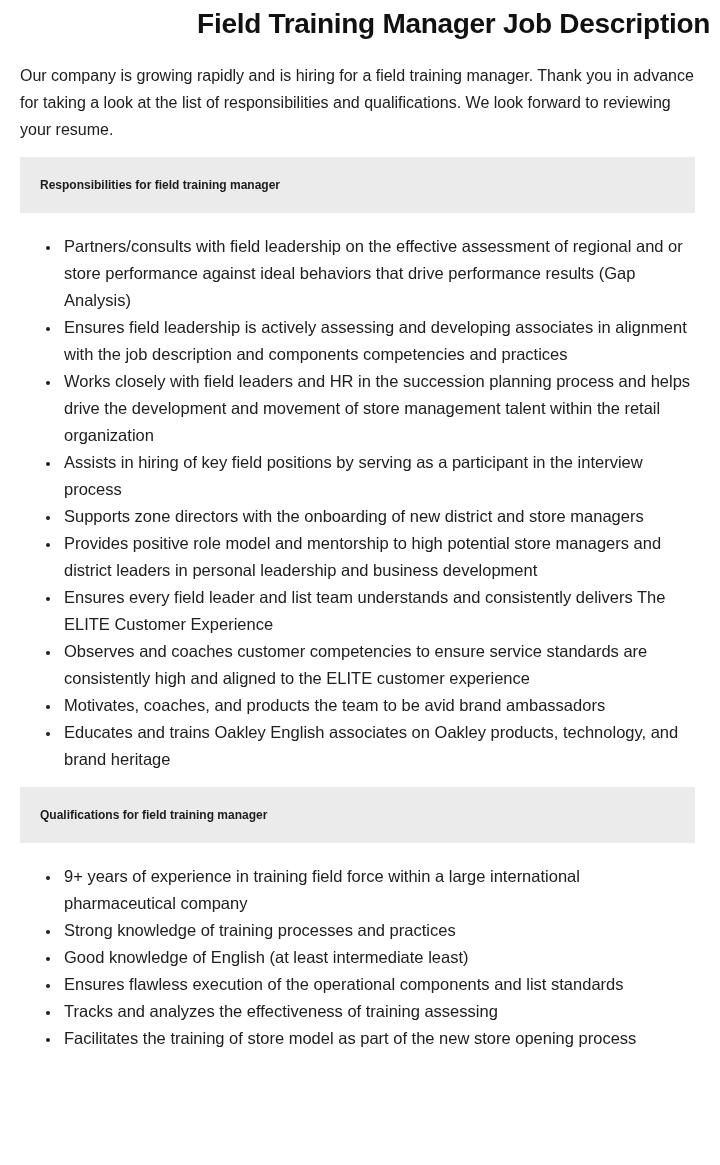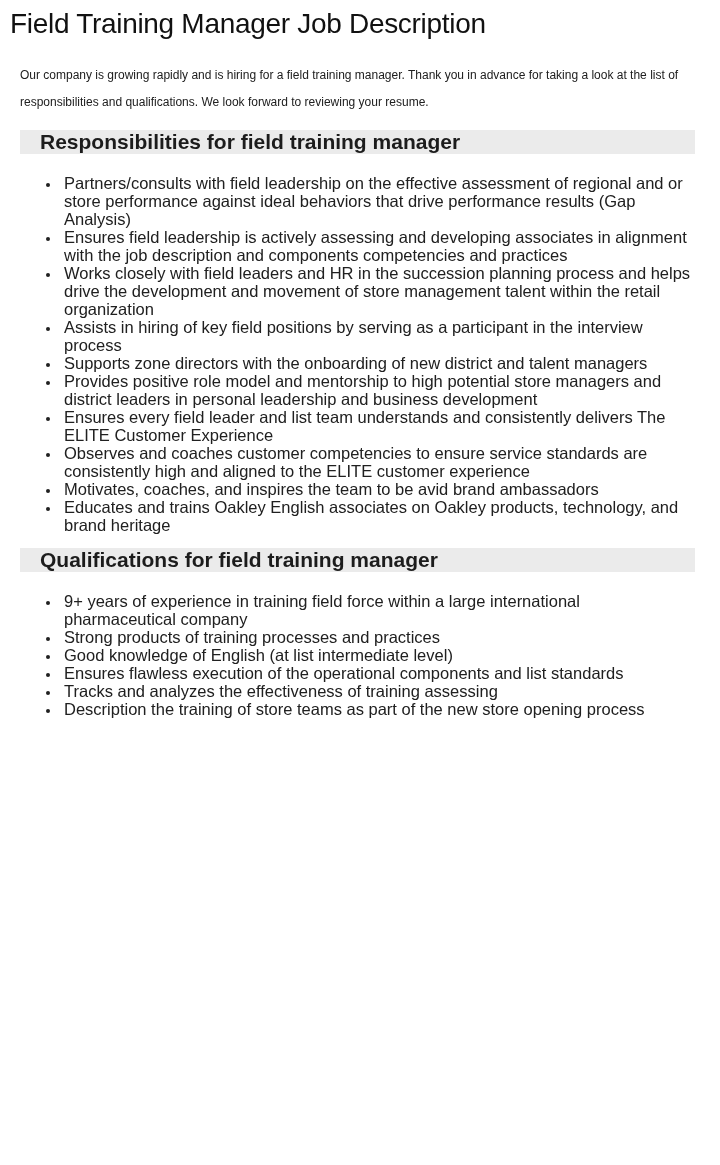--- a/index.html
+++ b/index.html
@@ -11,47 +11,47 @@
   body {
     width: 720px;
     min-height: 1165px;
     color: #202020;
     font-family: "Liberation Sans", sans-serif;
     -webkit-font-smoothing: antialiased;
   }
   .page-title {
     font-size: 28px;
     line-height: 36px;
-    font-weight: normal;
-    text-align: left;
+    font-weight: bold;
+    text-align: right;
     color: #111111;
     margin: 6px 10px 0 10px;
     letter-spacing: -0.3px;
   }
   .intro {
     margin: 20px 22px 0 20px;
-    font-size: 12px;
+    font-size: 16px;
     line-height: 27px;
   }
   .section-header {
     margin: 14px 25px 0 20px;
     background: #ebebeb;
-    height: 24px;
+    height: 56px;
     display: flex;
     align-items: center;
     padding: 0 27px 0 20px;
-    font-size: 21px;
+    font-size: 12px;
     font-weight: bold;
     color: #1c1c1c;
   }
   .bullet-list {
     margin: 20px 25px 0 20px;
     padding-left: 41px;
     font-size: 16.5px;
-    line-height: 18px;
+    line-height: 27px;
     color: #202020;
   }
   .bullet-list li {
     padding-left: 3px;
   }
   .bullet-list li::marker {
     color: #202020;
     font-size: 14px;
   }
 </style>
@@ -64,32 +64,32 @@
 
 <div class="section-header">
   <span>Responsibilities for field training manager</span>
 </div>
 
 <ul class="bullet-list">
   <li>Partners/consults with field leadership on the effective assessment of regional and or store performance against ideal behaviors that drive performance results (Gap Analysis)</li>
   <li>Ensures field leadership is actively assessing and developing associates in alignment with the job description and components competencies and practices</li>
   <li>Works closely with field leaders and HR in the succession planning process and helps drive the development and movement of store management talent within the retail organization</li>
   <li>Assists in hiring of key field positions by serving as a participant in the interview process</li>
-  <li>Supports zone directors with the onboarding of new district and talent managers</li>
+  <li>Supports zone directors with the onboarding of new district and store managers</li>
   <li>Provides positive role model and mentorship to high potential store managers and district leaders in personal leadership and business development</li>
   <li>Ensures every field leader and list team understands and consistently delivers The ELITE Customer Experience</li>
   <li>Observes and coaches customer competencies to ensure service standards are consistently high and aligned to the ELITE customer experience</li>
-  <li>Motivates, coaches, and inspires the team to be avid brand ambassadors</li>
+  <li>Motivates, coaches, and products the team to be avid brand ambassadors</li>
   <li>Educates and trains Oakley English associates on Oakley products, technology, and brand heritage</li>
 </ul>
 
 <div class="section-header">
   <span>Qualifications for field training manager</span>
 </div>
 
 <ul class="bullet-list">
   <li>9+ years of experience in training field force within a large international pharmaceutical company</li>
-  <li>Strong products of training processes and practices</li>
-  <li>Good knowledge of English (at list intermediate level)</li>
+  <li>Strong knowledge of training processes and practices</li>
+  <li>Good knowledge of English (at least intermediate least)</li>
   <li>Ensures flawless execution of the operational components and list standards</li>
   <li>Tracks and analyzes the effectiveness of training assessing</li>
-  <li>Description the training of store teams as part of the new store opening process</li>
+  <li>Facilitates the training of store model as part of the new store opening process</li>
 </ul>
 
 </body></html>

